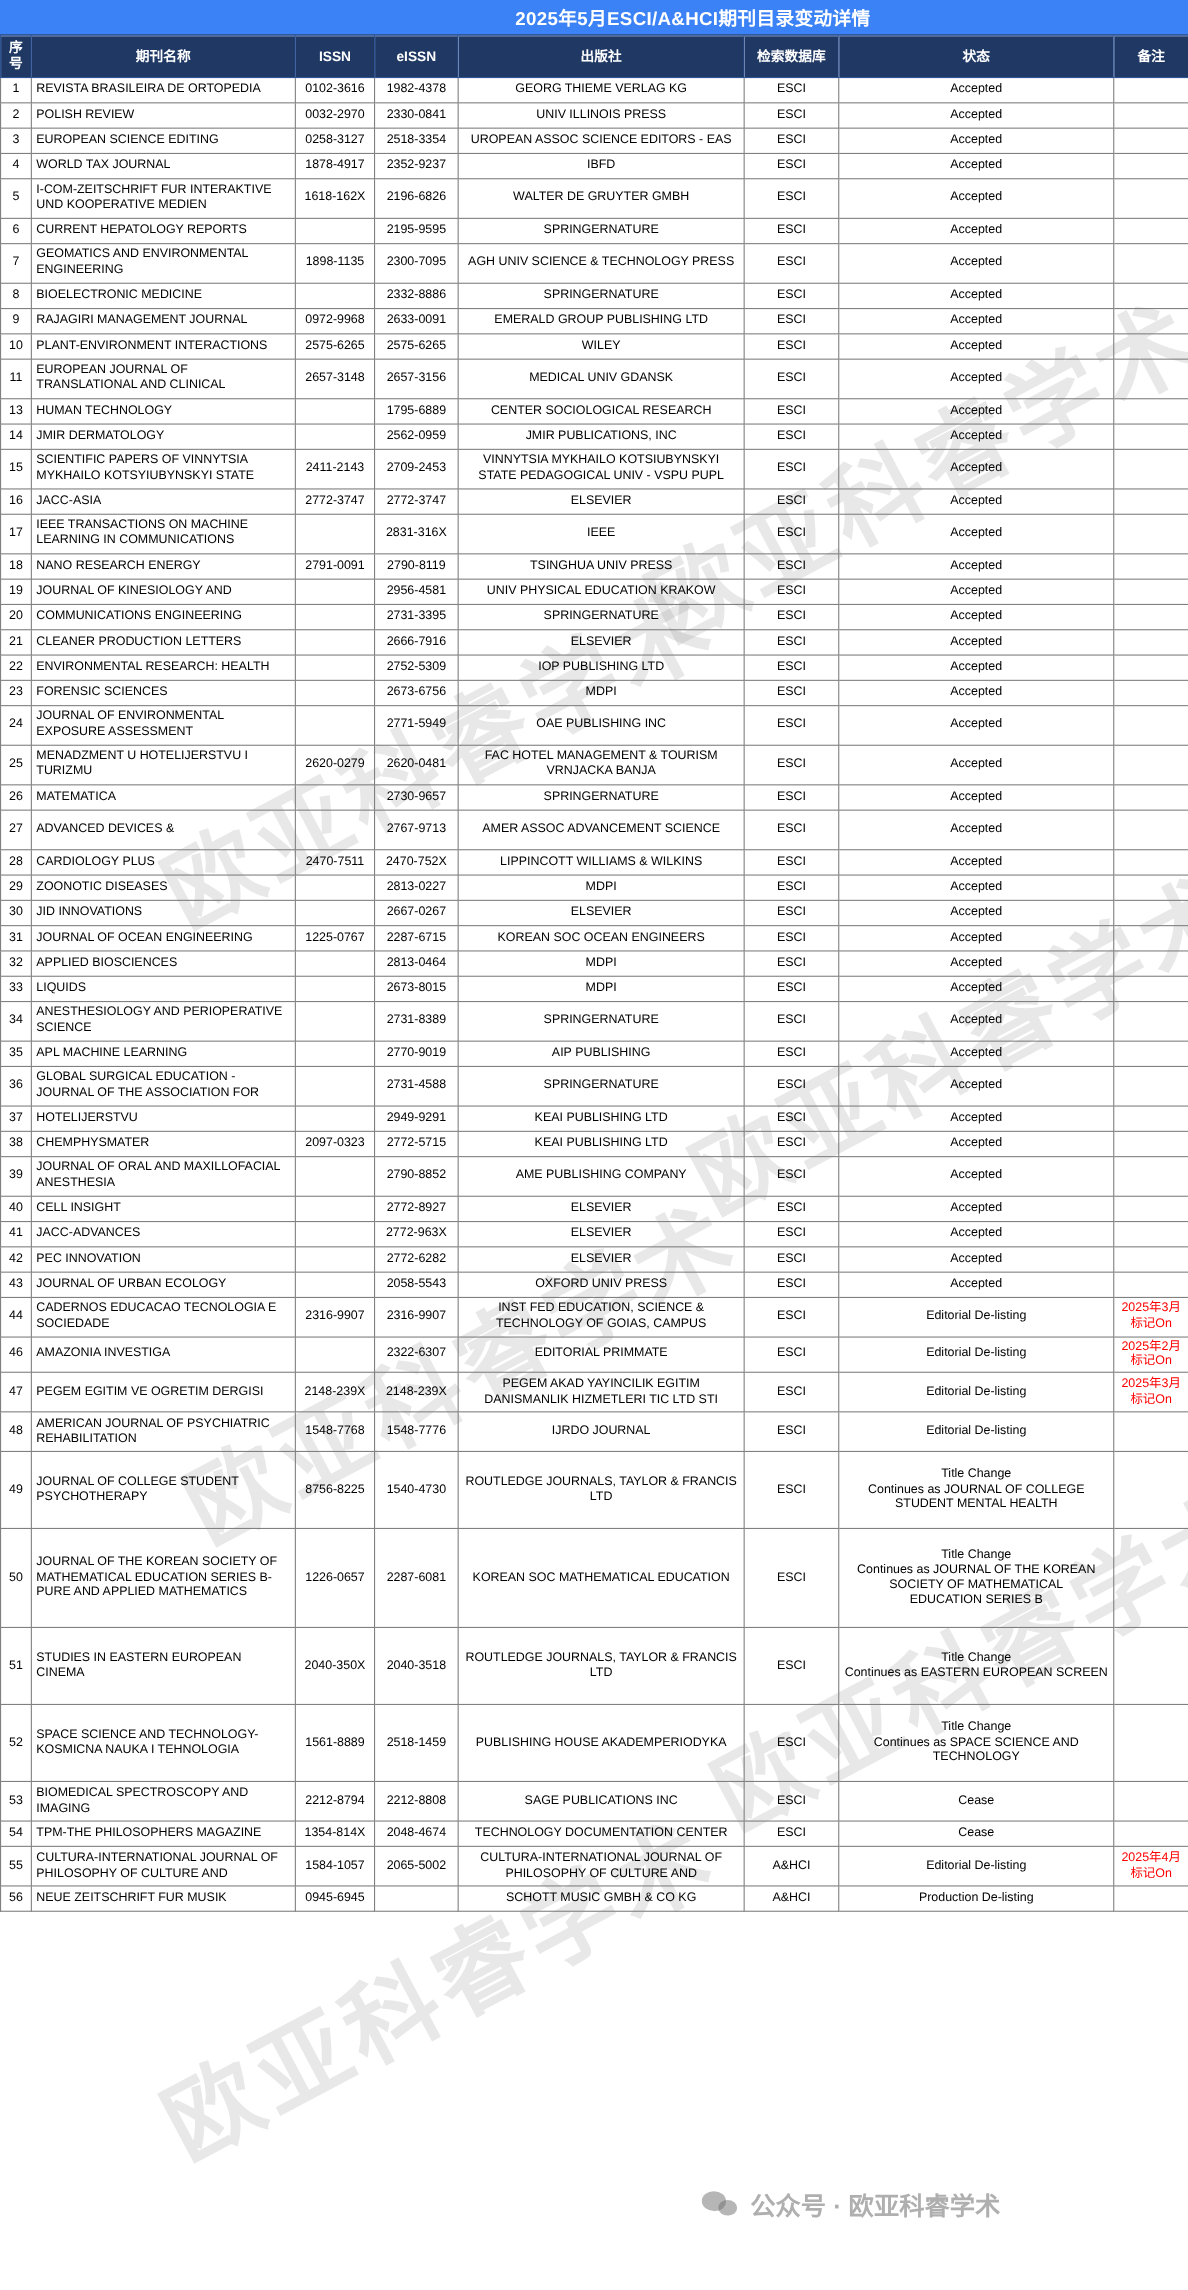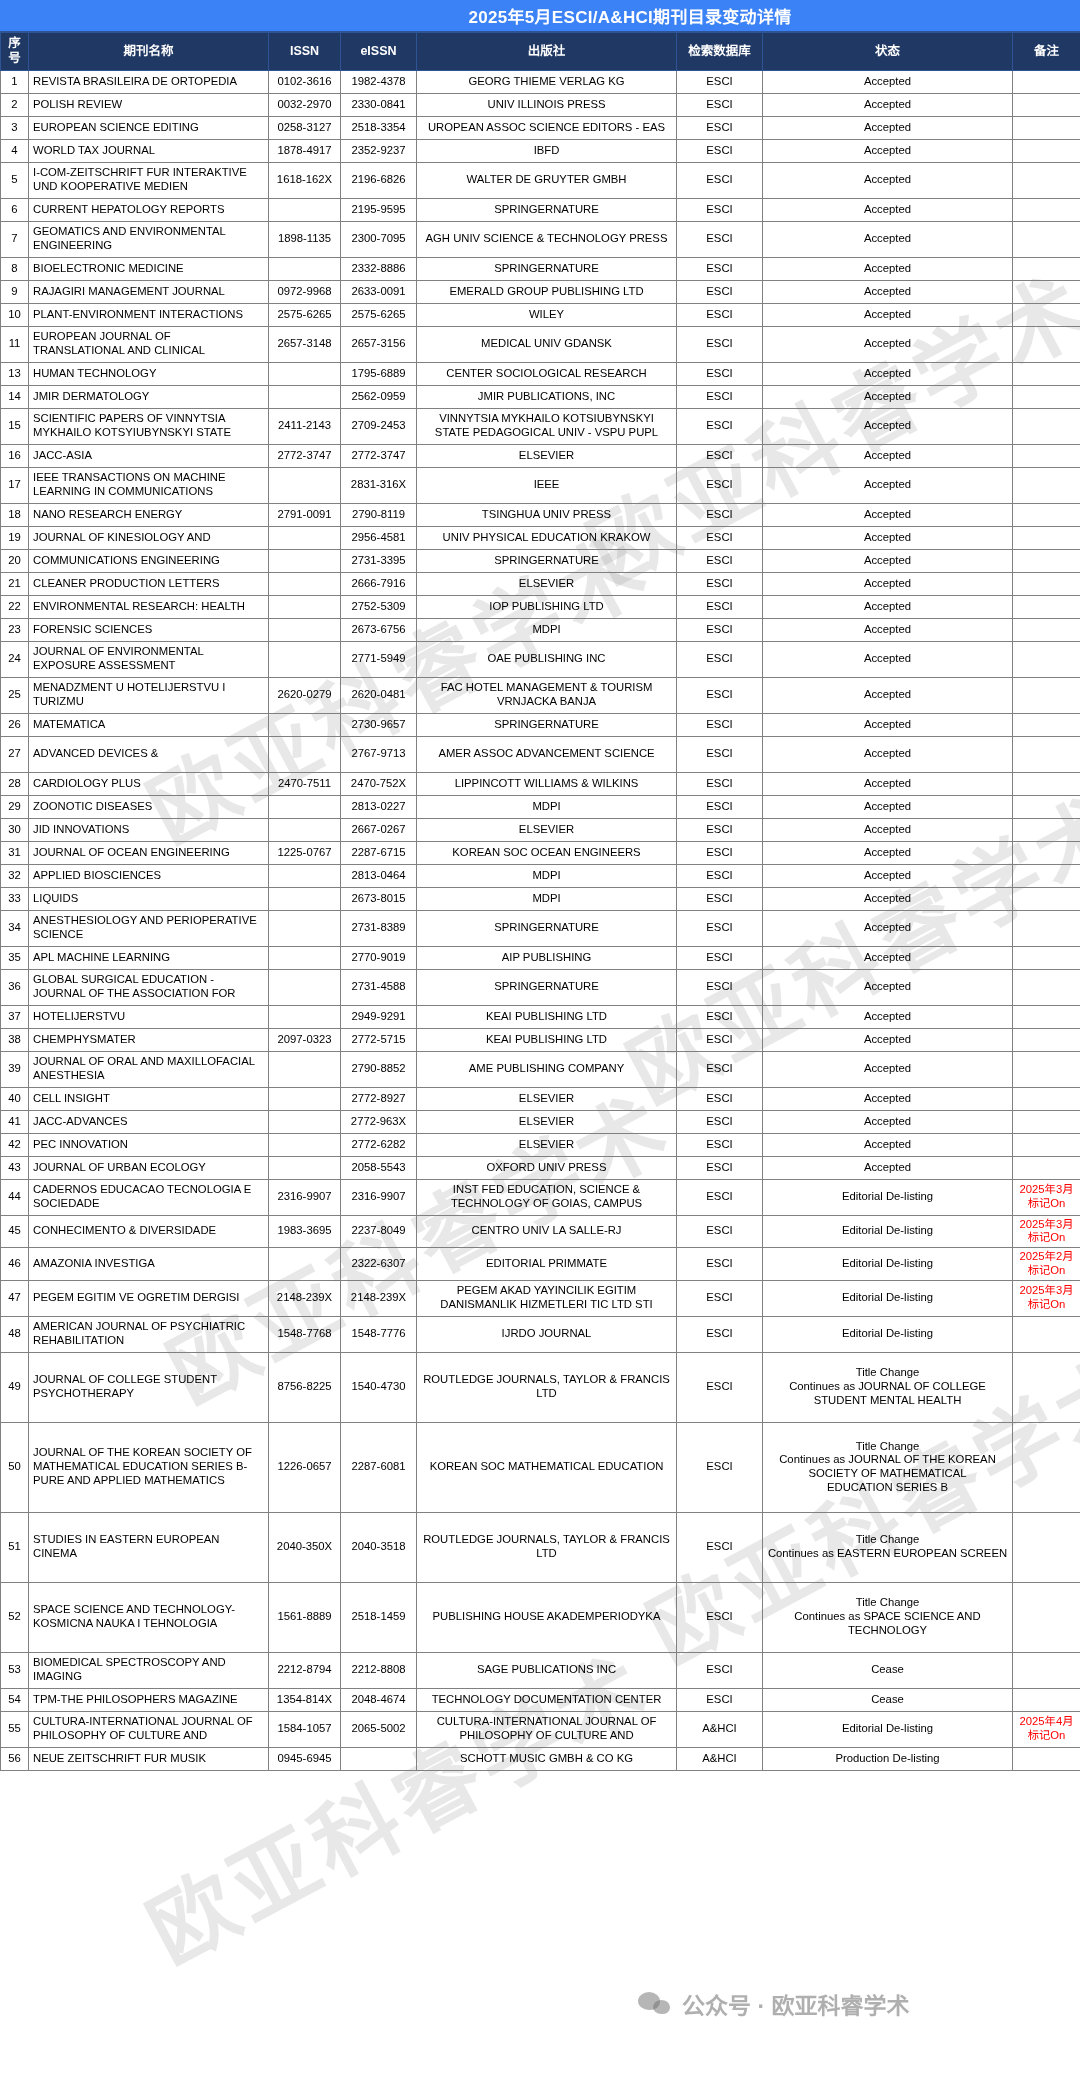--- a/index.html
+++ b/index.html
@@ -616,30 +616,20 @@
           <td class="no">44</td>
           <td class="name">CADERNOS EDUCACAO TECNOLOGIA E SOCIEDADE</td>
           <td class="issn">2316-9907</td>
           <td class="eissn">2316-9907</td>
           <td class="pub">INST FED EDUCATION, SCIENCE &amp; TECHNOLOGY OF GOIAS, CAMPUS</td>
           <td class="db">ESCI</td>
           <td class="status">Editorial De-listing</td>
           <td class="note">2025年3月标记On</td>
         </tr>
         <tr style="height: 23px;">
-          <td class="no">45</td>
-          <td class="name">CONHECIMENTO &amp; DIVERSIDADE</td>
-          <td class="issn">1983-3695</td>
-          <td class="eissn">2237-8049</td>
-          <td class="pub">CENTRO UNIV LA SALLE-RJ</td>
-          <td class="db">ESCI</td>
-          <td class="status">Editorial De-listing</td>
-          <td class="note">2025年3月标记On</td>
-        </tr>
-        <tr style="height: 23px;">
           <td class="no">46</td>
           <td class="name">AMAZONIA INVESTIGA</td>
           <td class="issn"></td>
           <td class="eissn">2322-6307</td>
           <td class="pub">EDITORIAL PRIMMATE</td>
           <td class="db">ESCI</td>
           <td class="status">Editorial De-listing</td>
           <td class="note">2025年2月标记On</td>
         </tr>
         <tr style="height: 36px;">

